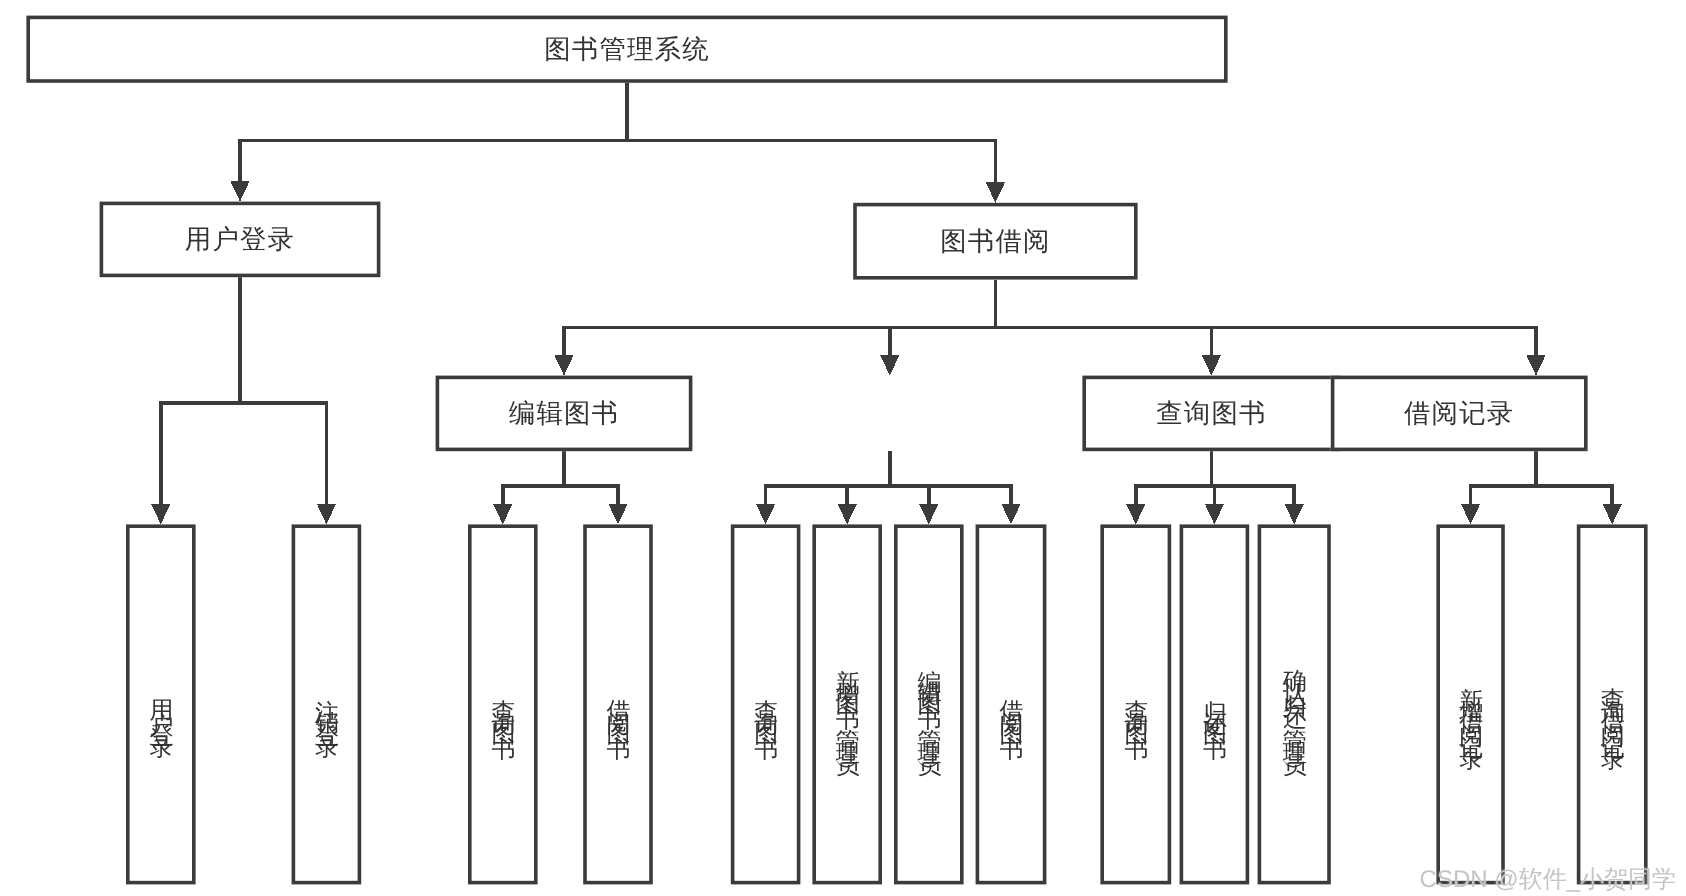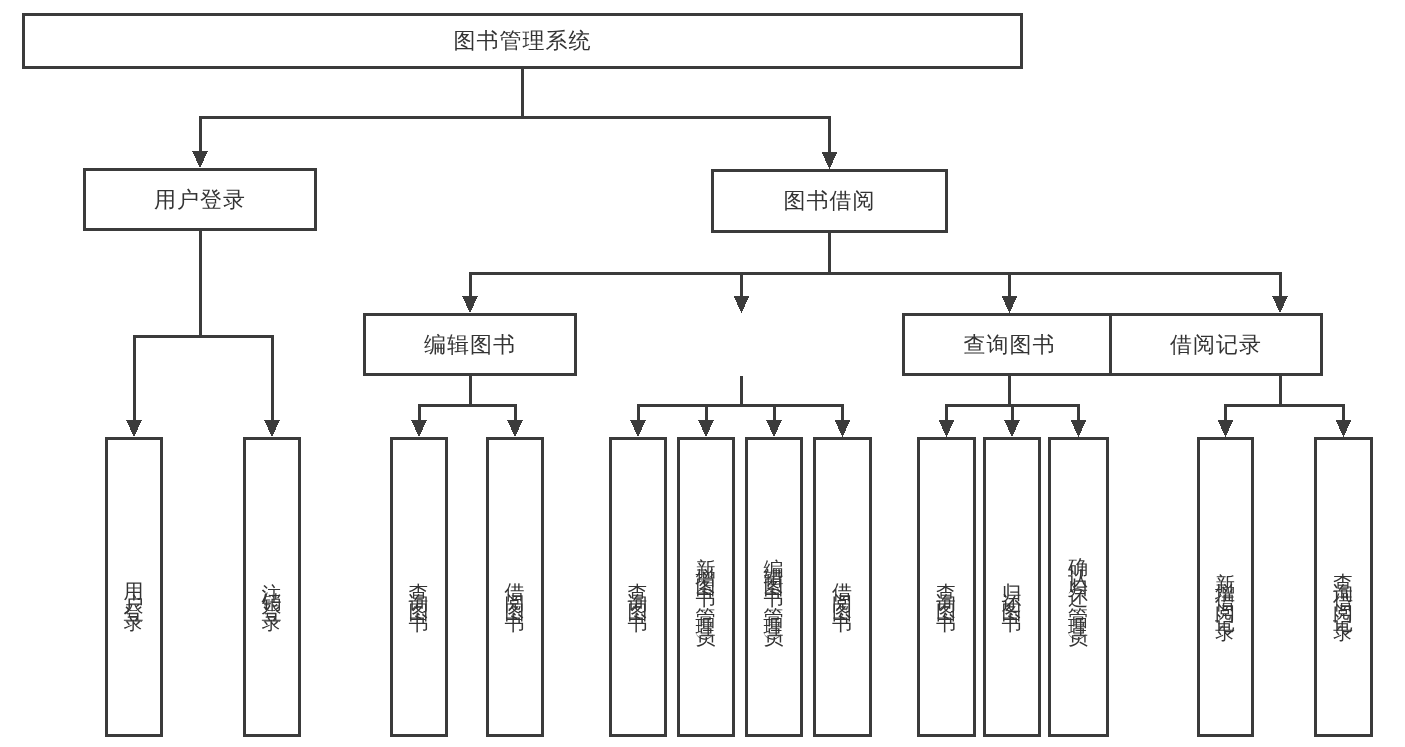--- a/index.html
+++ b/index.html
@@ -182,14 +182,15 @@
     <span>确认归还（管理员）</span>
   </div>
 
   <div class="node v" id="n-e0">
     <span>新增借阅记录</span>
   </div>
   <div class="node v" id="n-e1">
     <span>查询借阅记录</span>
   </div>
 
+  <div id="watermark">CSDN @软件_小贺同学</div>
 
 </div>
 
 </body></html>

